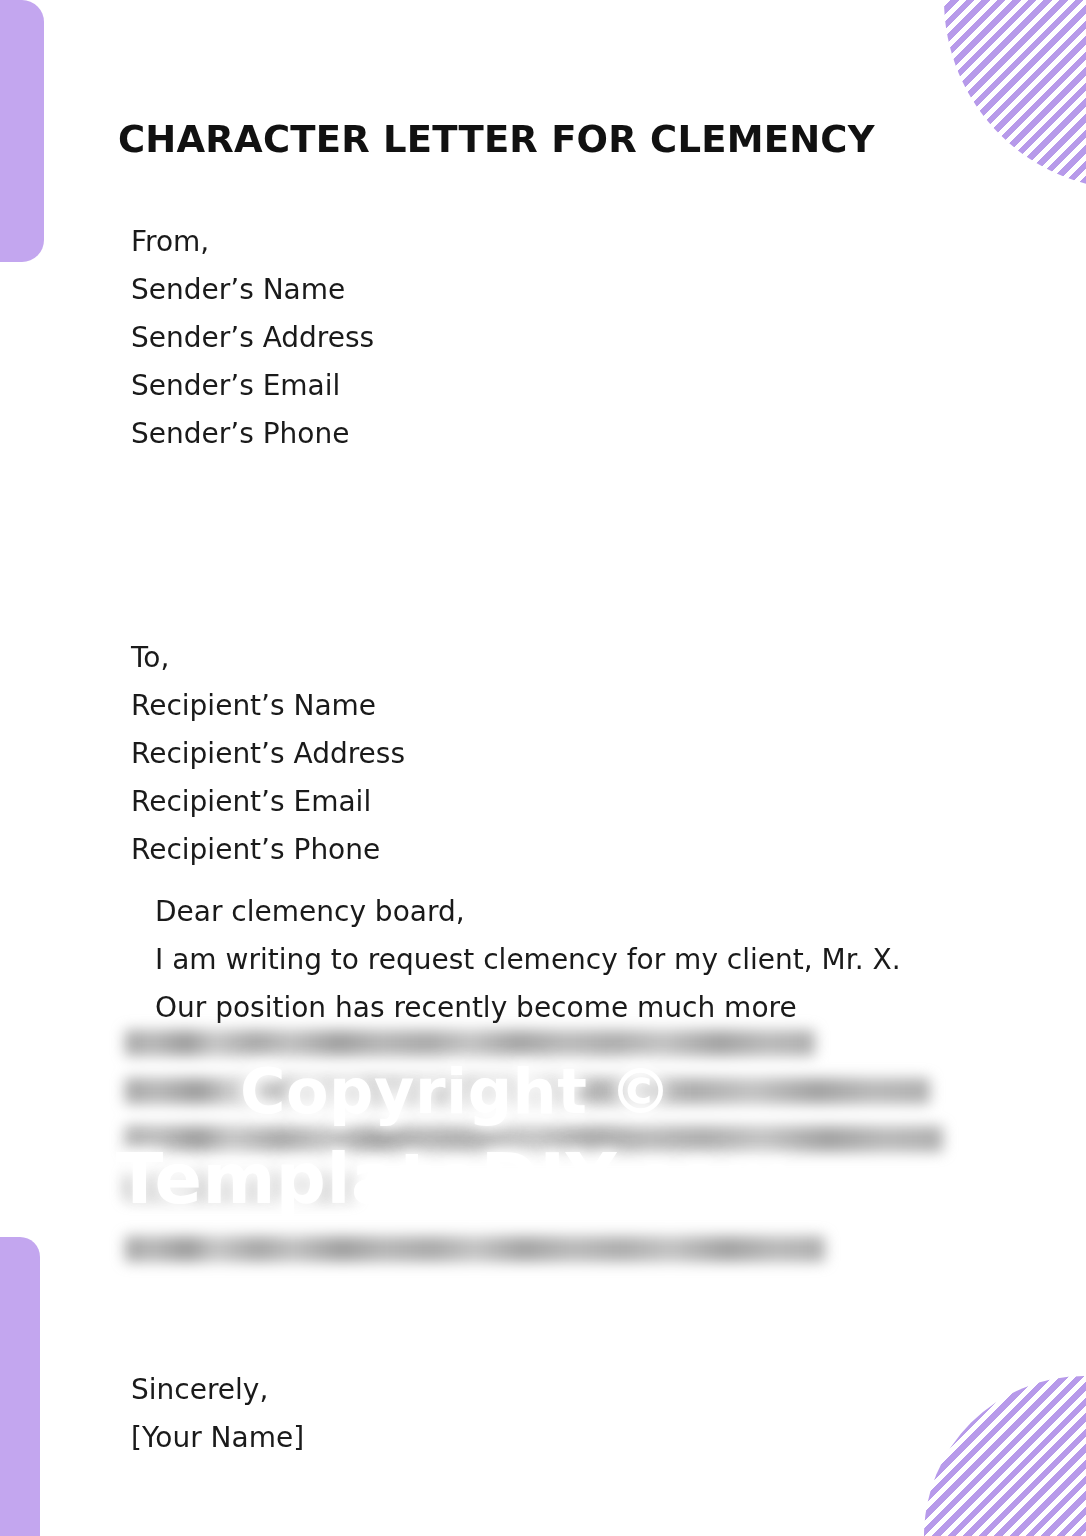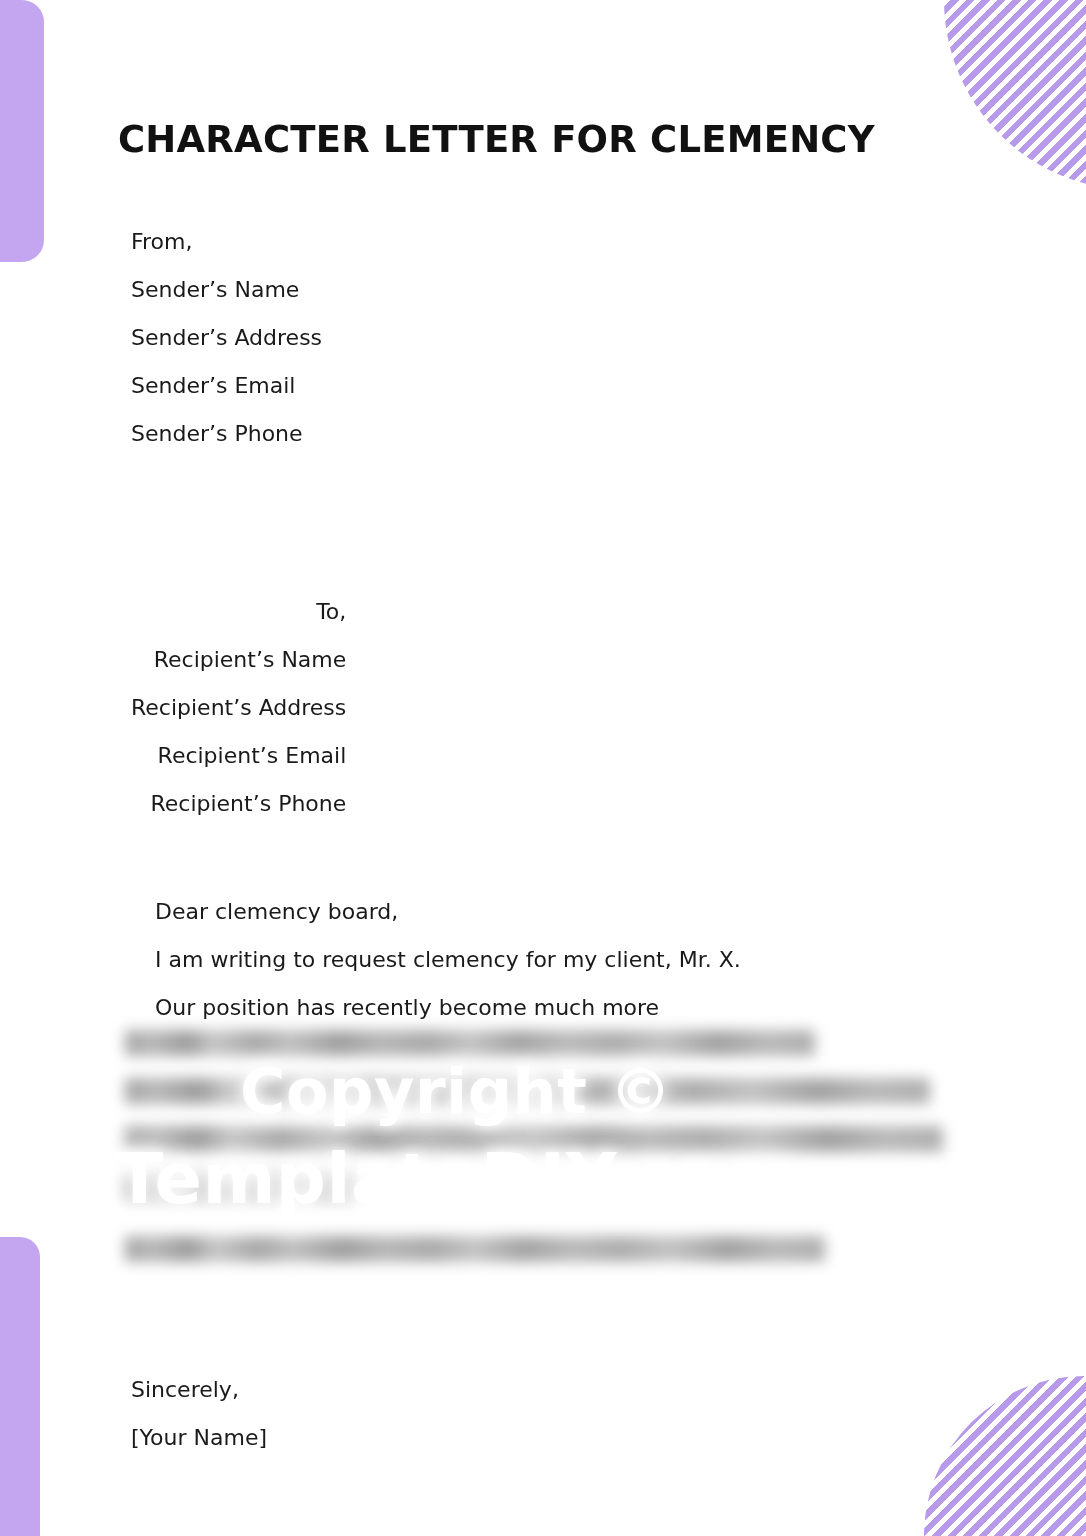--- a/index.html
+++ b/index.html
@@ -80,28 +80,28 @@
     font-size: 37px;
     font-weight: bold;
     letter-spacing: 0.2px;
     color: #111111;
     font-family: "DejaVu Sans", sans-serif;
   }
   .body-block {
     position: absolute;
     left: 131px;
     color: #1a1a1a;
-    font-size: 22px;
+    font-size: 28px;
     line-height: 48px;
     font-family: "DejaVu Sans", sans-serif;
     white-space: pre-line;
   }
   #from-block { top: 218px; }
   #date-block { top: 505px; }
-  #to-block { top: 588px; text-align: right; }
+  #to-block { top: 634px; }
   #salutation-block { top: 888px; margin-left: 24px; }
   #closing-block { top: 1366px; }
 
   
   .blurred-area {
     position: absolute;
     left: 125px;
     top: 1030px;
     width: 830px;
     height: 285px;

